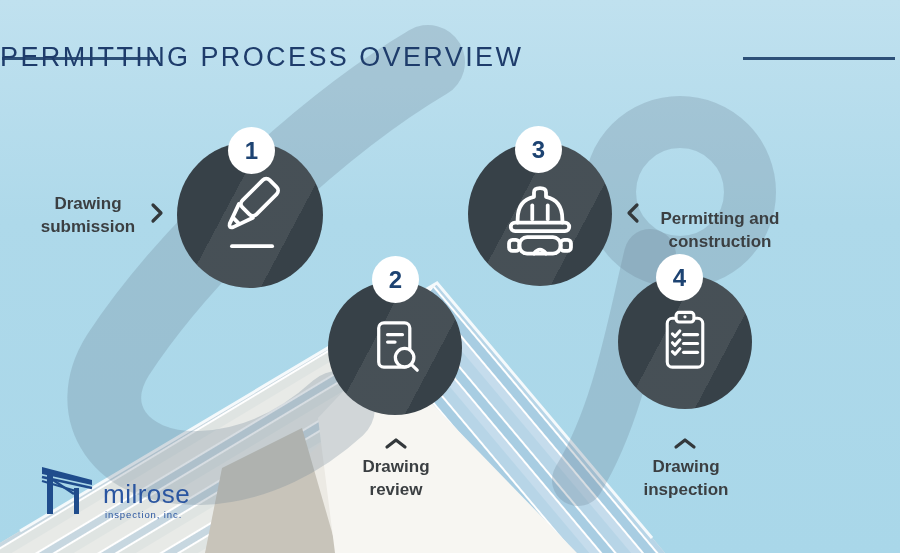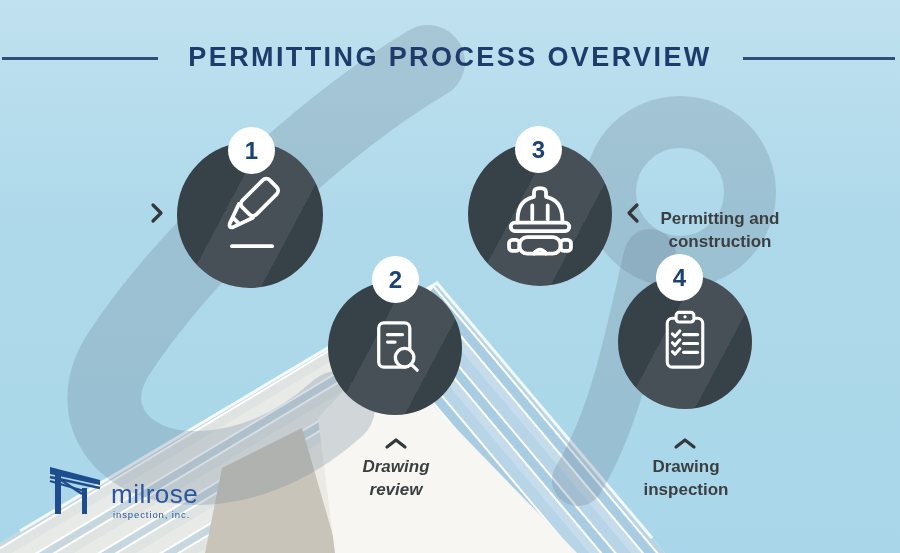--- a/index.html
+++ b/index.html
@@ -3,22 +3,22 @@
 <meta charset="utf-8">
 <style>
   html,body{margin:0;padding:0;background:#dfeef5;font-family:"Liberation Sans",sans-serif;}
   .canvas{position:relative;width:900px;height:553px;overflow:hidden;
           background:linear-gradient(180deg,#c0e1ef 0%,#aed9ea 40%,#a9d7e9 100%);}
   .canvas *{box-sizing:border-box;}
   svg{display:block;}
   .bg-art{position:absolute;left:0;top:0;z-index:0;}
 
   
-  .page-title{position:absolute;left:0;top:42px;width:100%;text-align:center;z-index:2;
-              font-size:27px;font-weight:700;letter-spacing:2.4px;color:#1e3c6b;}
+  .page-title{position:absolute;left:0;top:42px;width:100%;z-index:2;
+              font-size:27px;font-weight:400;letter-spacing:2.4px;color:#1e3c6b;}
   .rule{position:absolute;top:57px;height:2.5px;background:#2d5078;z-index:2;}
   .rule-left{left:2px;width:156px;}
   .rule-right{left:743px;width:152px;}
 
   
   .circle{position:absolute;border-radius:50%;background:#374148;z-index:3;
           display:flex;align-items:center;justify-content:center;}
   .circle::after{content:"";position:absolute;inset:0;border-radius:50%;
           background:linear-gradient(118deg,rgba(255,255,255,0) 38%,rgba(255,255,255,.08) 38%,rgba(255,255,255,.08) 72%,rgba(255,255,255,0) 72%);}
   .c1{left:177px;top:142px;width:146px;height:146px;}
@@ -30,32 +30,32 @@
          display:flex;align-items:center;justify-content:center;
          font-size:24px;font-weight:700;color:#1d4372;}
   .b1{left:228px;top:127px;}
   .b2{left:372px;top:256px;}
   .b3{left:515px;top:126px;}
   .b4{left:656px;top:254px;}
 
   .step-label{position:absolute;z-index:4;text-align:center;color:#3b3f42;
               font-size:17px;font-weight:700;line-height:1.38;}
   .l1{left:22px;top:192px;width:132px;}
-  .l2{left:341px;top:455px;width:110px;font-style:italic;}
+  .l2{left:341px;top:455px;width:110px;}
   .l3{left:644px;top:194px;width:152px;margin-top:13px;}
   .l4{left:625px;top:455px;width:122px;}
 
   .pointer{position:absolute;z-index:4;}
   .p1{left:148px;top:201px;}
   .p2{left:383px;top:435px;}
   .p3{left:624px;top:201px;}
   .p4{left:672px;top:435px;}
 
   
-  .logo{position:absolute;left:48px;top:464px;z-index:4;display:flex;align-items:flex-start;gap:9px;}
+  .logo{position:absolute;left:40px;top:464px;z-index:4;display:flex;align-items:flex-start;gap:9px;}
   .logo-text{display:flex;flex-direction:column;margin-top:17px;}
   .logo-name{font-size:26px;line-height:1;color:#2a55a0;font-weight:400;letter-spacing:.5px;}
   .logo-tagline{font-size:9.5px;color:#2a55a0;letter-spacing:.9px;margin-top:2px;margin-left:2px;}
 </style>
 </head>
 <body>
 
 <div class="canvas">
 
   <svg class="bg-art" width="900" height="553" viewBox="0 0 900 553">
@@ -89,20 +89,21 @@
       <path d="M428 62 C330 120 190 245 118 355 C82 412 120 470 200 468 C258 466 305 438 338 408" stroke-width="74"></path>
       <circle cx="680" cy="192" r="70" stroke-width="52"></circle>
       <path d="M650 255 C632 330 618 414 578 480" stroke-width="52"></path>
     </g>
   </svg>
 
   <div class="rule rule-left"></div>
   <div class="page-title">PERMITTING PROCESS OVERVIEW</div>
   <div class="rule rule-right"></div>
 
+  <div class="step-label l1">Drawing submission</div>
   <svg class="pointer p1" width="18" height="24" viewBox="0 0 18 24">
     <polyline points="5,4 13,12 5,20" fill="none" stroke="#33383b" stroke-width="3.2" stroke-linecap="round" stroke-linejoin="round"></polyline>
   </svg>
   <div class="circle c1">
     <svg width="82" height="82" viewBox="0 0 100 100">
       <g stroke="#ffffff" stroke-width="4.6" fill="none" stroke-linecap="round" stroke-linejoin="round">
         <g transform="rotate(45 50 40)">
           <rect x="38" y="0" width="24" height="47" rx="6"></rect>
           <path d="M38 47 L47 72 Q50 77 53 72 L62 47"></path>
           <path d="M45.5 64 L54.5 64"></path>

